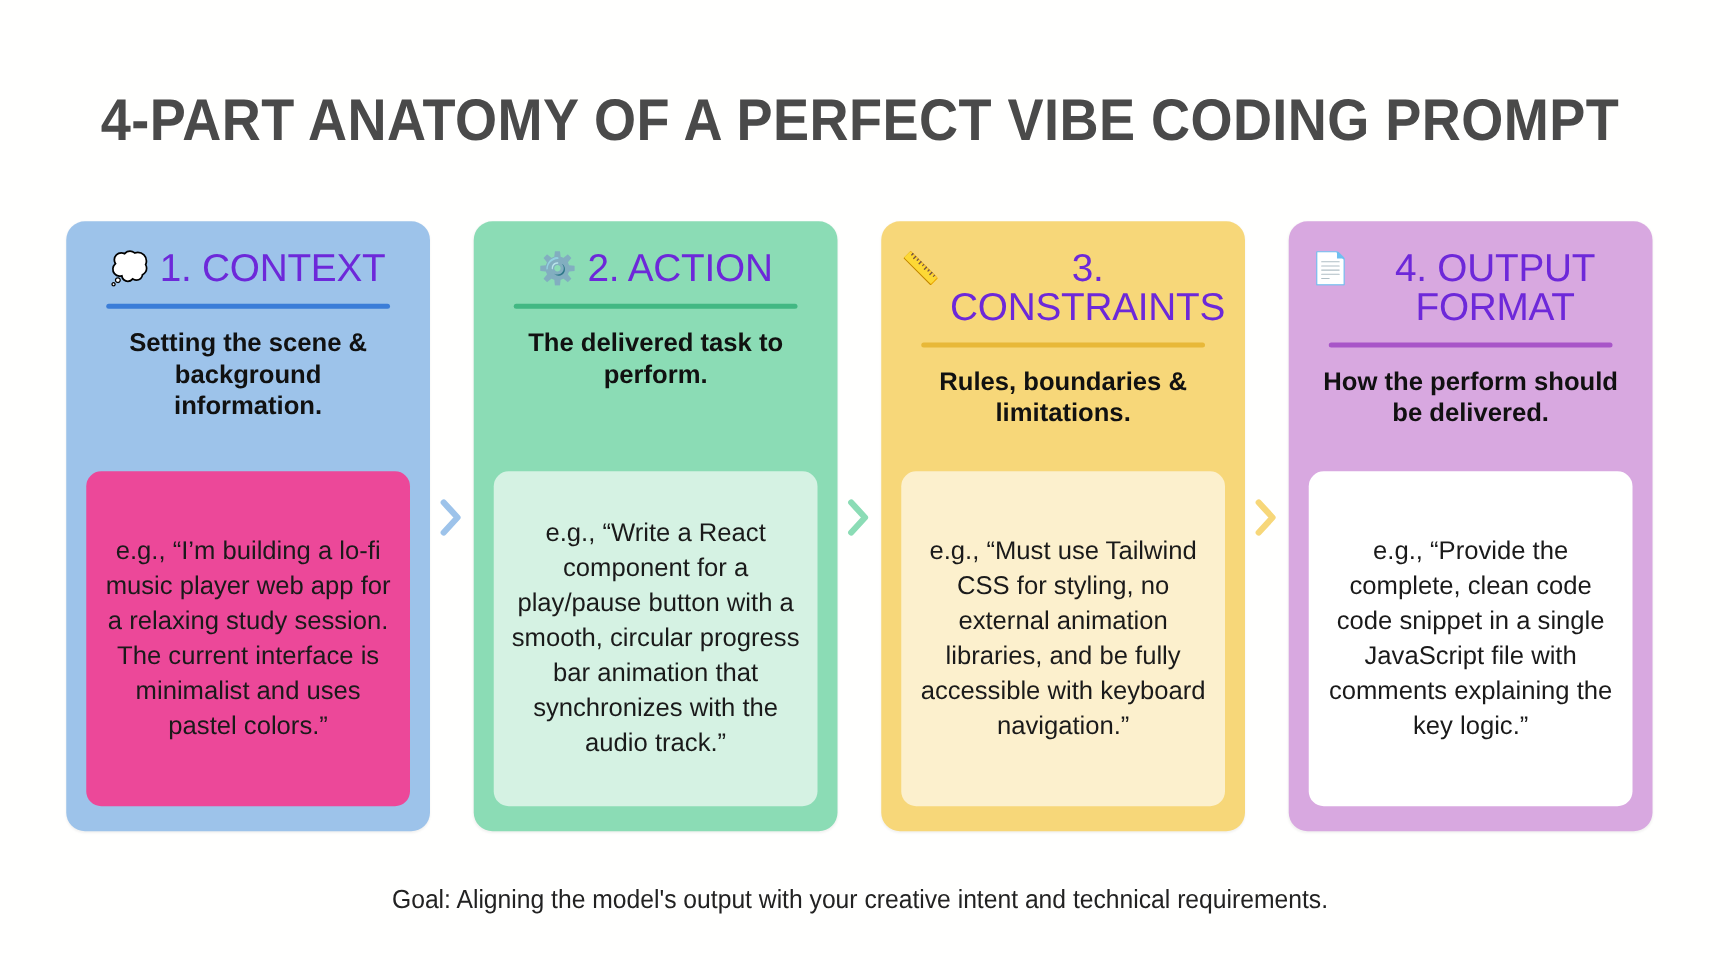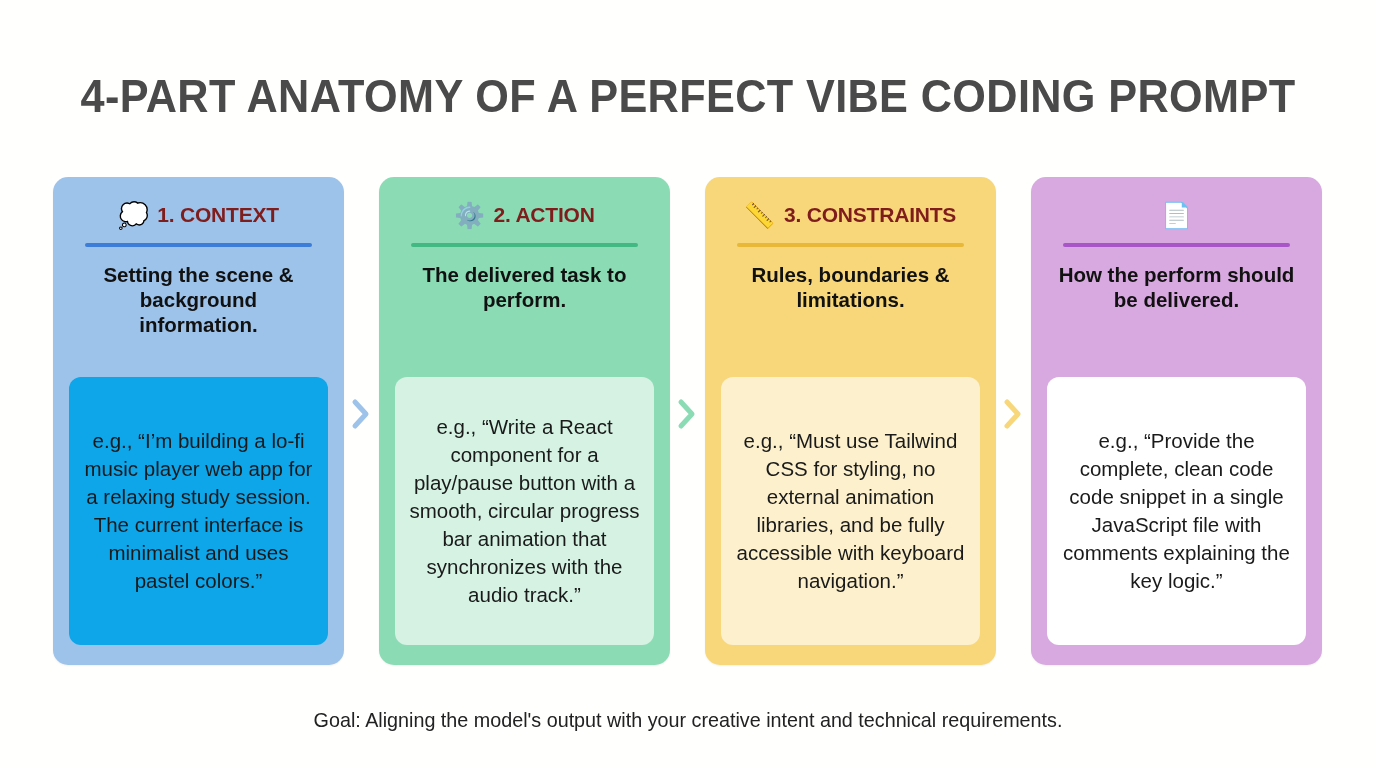--- a/index.html
+++ b/index.html
@@ -68,23 +68,23 @@
     gap: 8px;
     padding: 0 2px;
   }
   .card-emoji {
     font-size: 25px;
     line-height: 30px;
     flex: 0 0 auto;
     margin-top: 1px;
   }
   .card-title {
-    font-size: 21px;
-    font-weight: bold;
-    color: #7f1d1d;
+    font-size: 31px;
+    font-weight: normal;
+    color: #6d28d9;
     line-height: 31px;
     letter-spacing: -0.2px;
     text-align: center;
   }
 
   .divider {
     height: 4px;
     border-radius: 3px;
     margin: 13px 16px 0 16px;
   }
@@ -164,21 +164,21 @@
   <div class="cards">
 
     <div class="card" id="card-1" style="background: rgb(157, 195, 234);">
       <div class="card-head">
         <span class="card-emoji">💭</span>
         <span class="card-title">1. CONTEXT</span>
       </div>
       <div class="divider" id="div-1" style="background: rgb(59, 125, 216);"></div>
       <div class="card-sub">Setting the scene &amp; background information.</div>
       <div class="ex-wrap">
-        <div class="example-box" id="ex-1" style="background: #0ea5e9;">
+        <div class="example-box" id="ex-1" style="background: #ec4899;">
           <div class="ex-text">e.g., “I’m building a lo-fi music player web app for a relaxing study session. The current interface is minimalist and uses pastel colors.”</div>
         </div>
       </div>
     </div>
 
     <div class="card" id="card-2" style="background: rgb(139, 220, 181);">
       <div class="card-head">
         <span class="card-emoji">⚙️</span>
         <span class="card-title">2. ACTION</span>
       </div>
@@ -201,20 +201,21 @@
       <div class="ex-wrap">
         <div class="example-box" id="ex-3" style="background: rgb(252, 240, 205);">
           <div class="ex-text">e.g., “Must use Tailwind CSS for styling, no external animation libraries, and be fully accessible with keyboard navigation.”</div>
         </div>
       </div>
     </div>
 
     <div class="card" id="card-4" style="background: rgb(216, 168, 224);">
       <div class="card-head">
         <span class="card-emoji">📄</span>
+        <span class="card-title">4. OUTPUT FORMAT</span>
       </div>
       <div class="divider" id="div-4" style="background: rgb(168, 85, 200);"></div>
       <div class="card-sub">How the perform should be delivered.</div>
       <div class="ex-wrap">
         <div class="example-box" id="ex-4" style="background: #ffffff;">
           <div class="ex-text">e.g., “Provide the complete, clean code code snippet in a single JavaScript file with comments explaining the key logic.”</div>
         </div>
       </div>
     </div>
 

